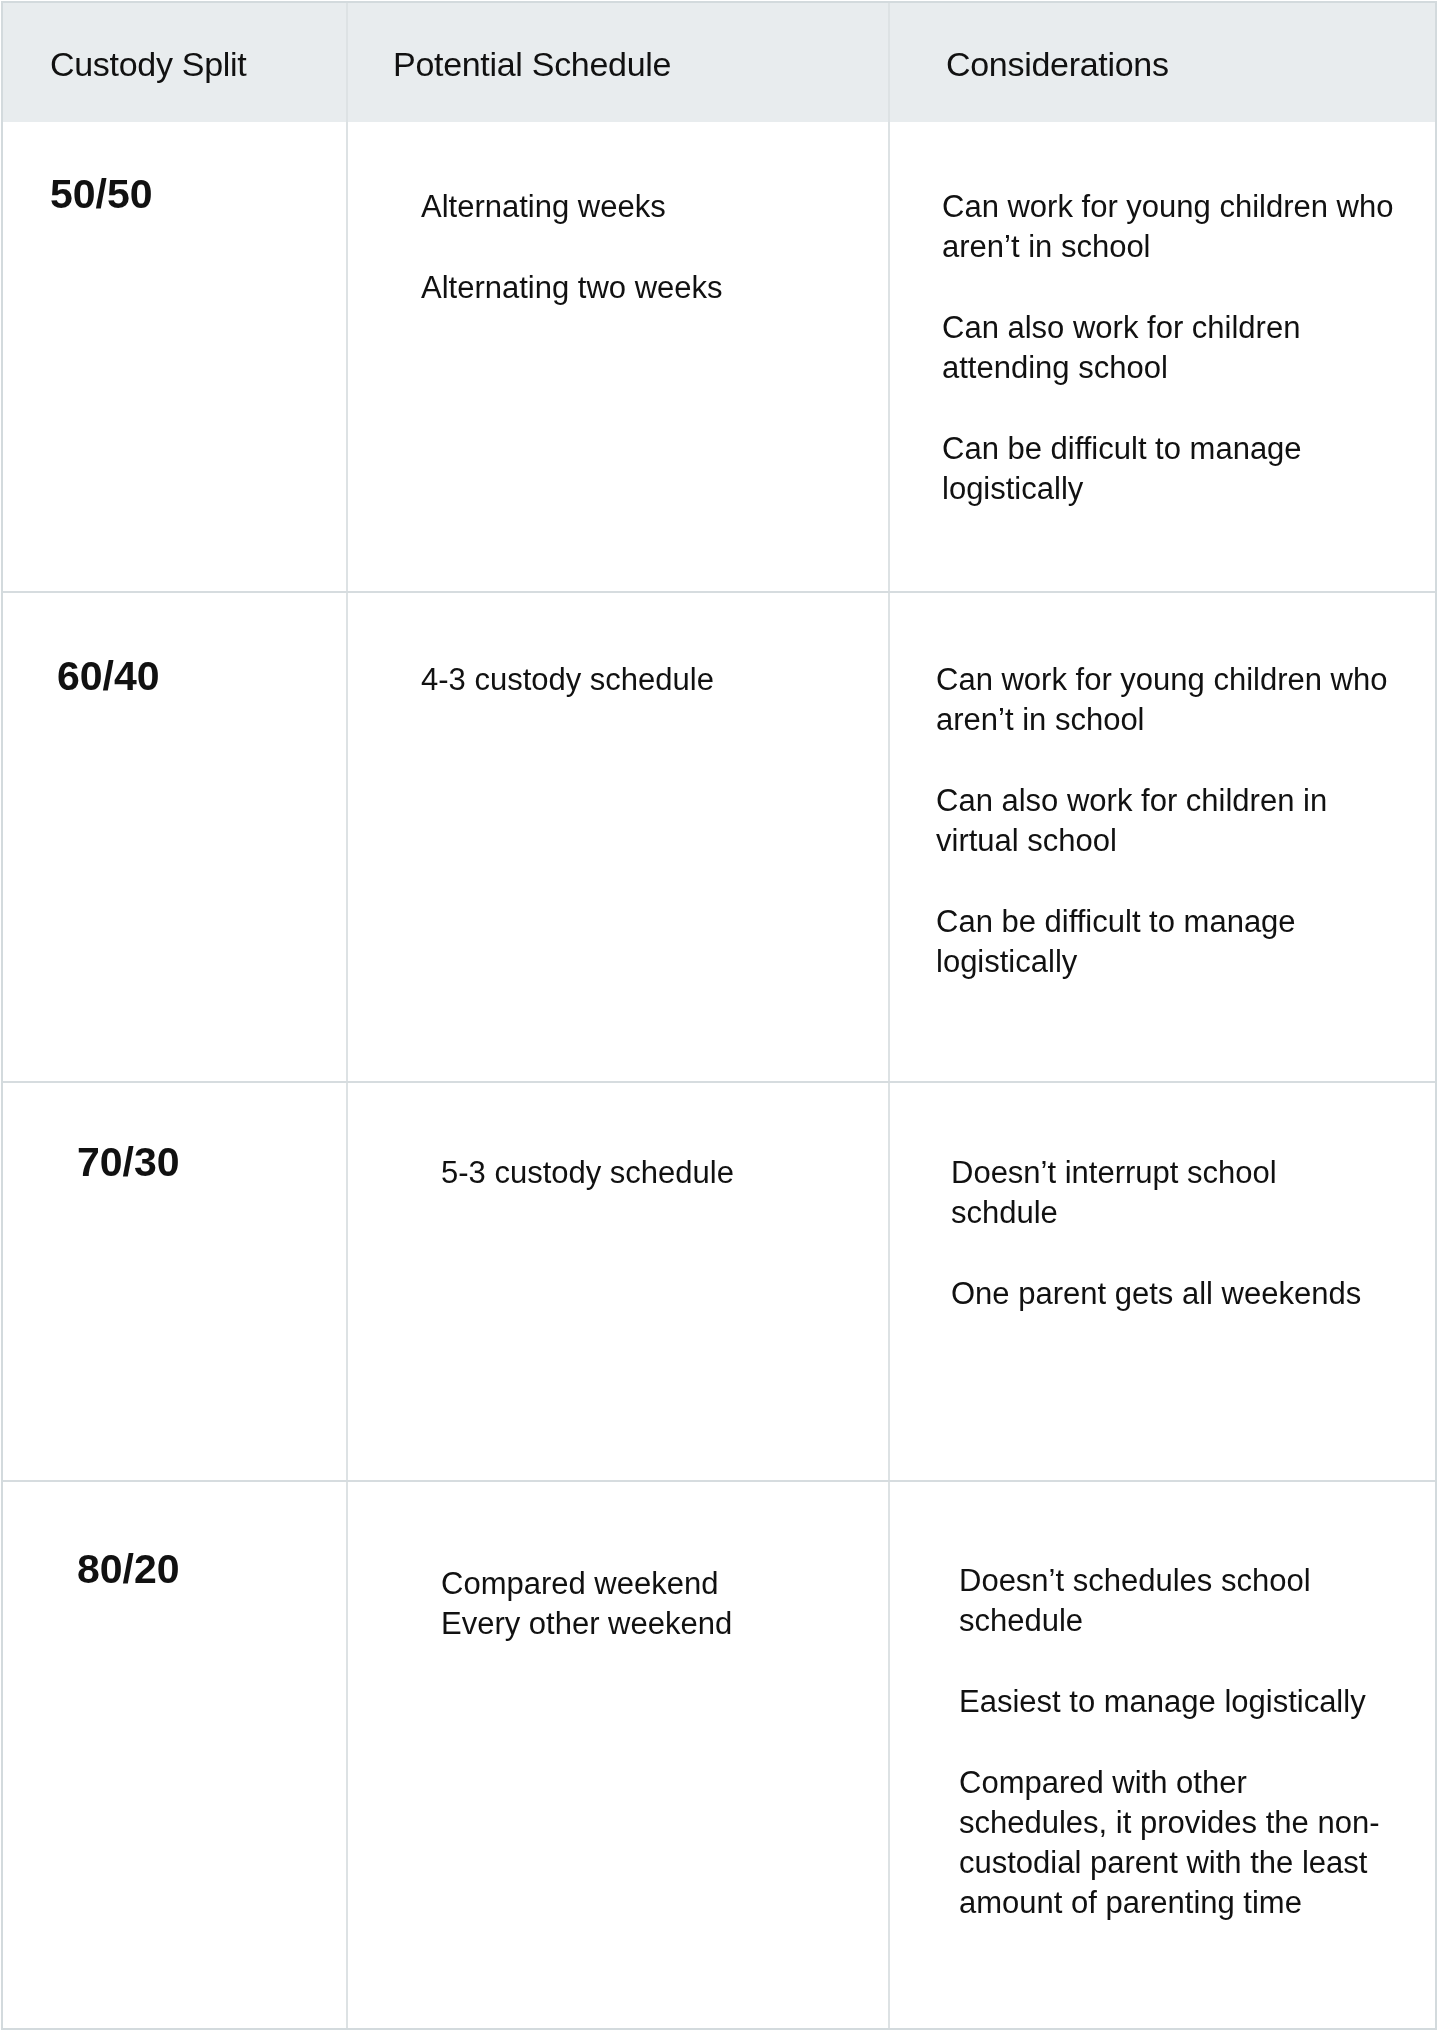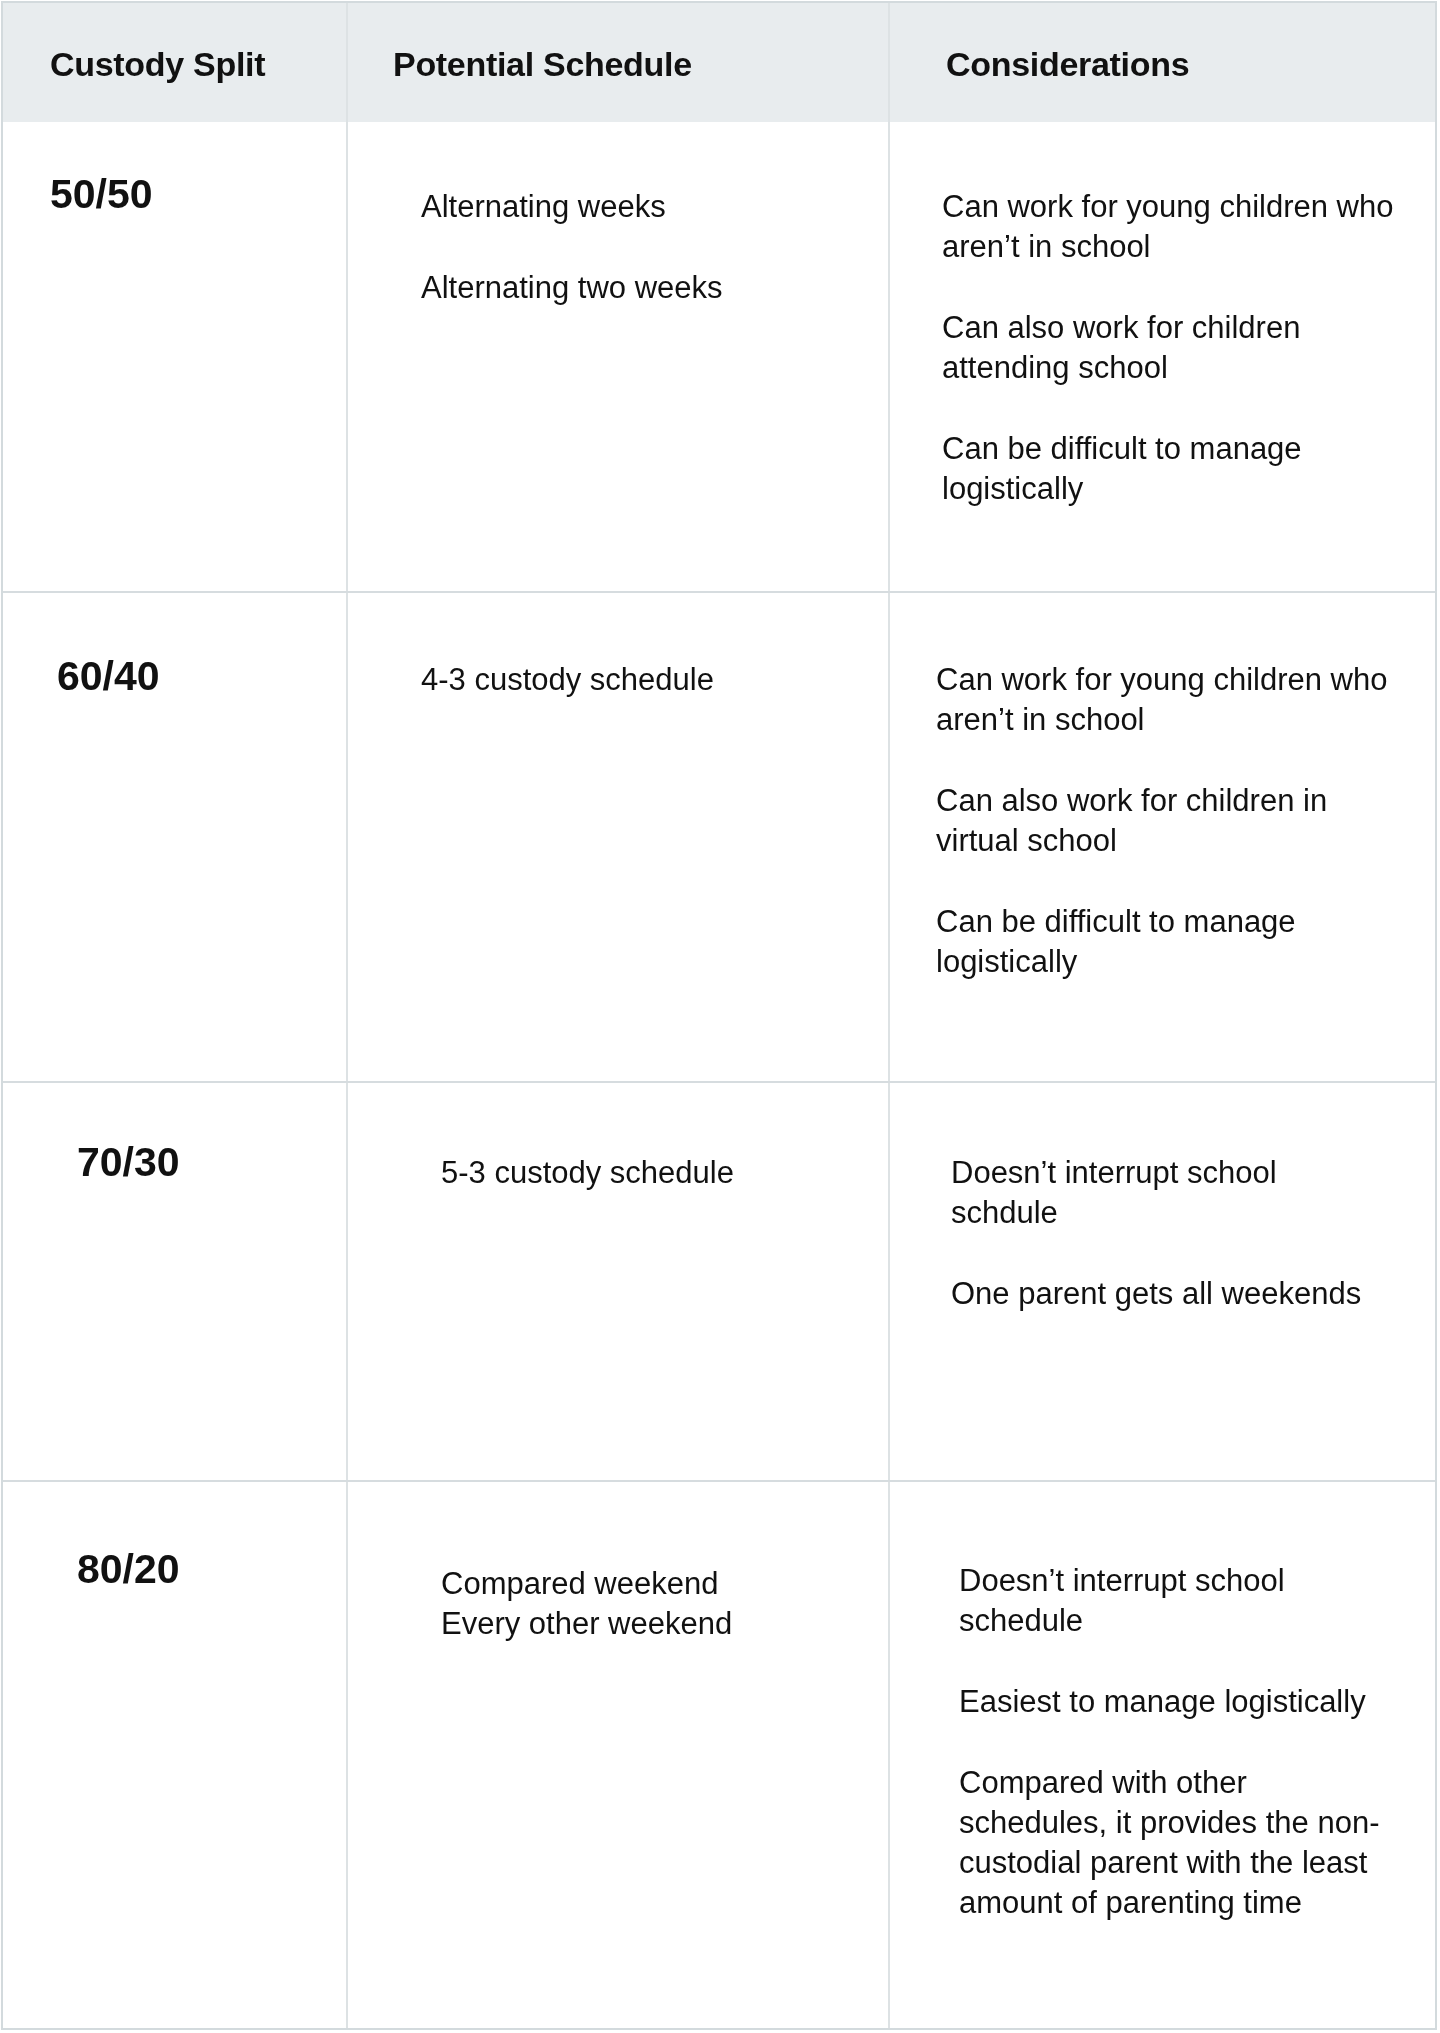--- a/index.html
+++ b/index.html
@@ -3,21 +3,21 @@
 <meta charset="utf-8">
 <style>
   html, body { margin: 0; padding: 0; background: #ffffff; }
   body { width: 1440px; height: 2033px; position: relative; overflow: hidden;
          font-family: "Liberation Sans", sans-serif; color: #111111; }
   .table { position: absolute; left: 1px; top: 1px; width: 1436px; height: 2029px;
            border: 2px solid #d3dadd; box-sizing: border-box; }
   .vline { position: absolute; top: 0; bottom: 0; width: 2px; background: #dde2e4; }
   .hline { position: absolute; left: 0; right: 0; height: 2px; background: #d6dcdf; }
   .header { position: absolute; left: 0; right: 0; top: 0; height: 119px; background: #e8ecee; }
-  .th { position: absolute; top: 42px; font-weight: bold; font-size: 34px; letter-spacing: -0.3px; }
+  .th { position: absolute; top: 42px; font-weight: normal; font-size: 34px; letter-spacing: -0.3px; }
   .split { position: absolute; font-weight: bold; font-size: 41px; }
   .cell { position: absolute; font-size: 31px; line-height: 40px; margin-top: 16px; }
   .cell p { margin: 0 0 41px 0; }
   .cell p:last-child { margin-bottom: 0; }
   .nogap p { margin: 0; }
 </style>
 </head>
 <body>
 
 <div class="table">
@@ -63,17 +63,17 @@
     <p>Doesn’t interrupt school schdule</p>
     <p>One parent gets all weekends</p>
   </div>
 
   <div class="split" style="left:74px; top:1543px">80/20</div>
   <div class="cell nogap" style="left:438px; top:1545px; width:440px">
     <p>Compared weekend</p>
     <p>Every other weekend</p>
   </div>
   <div class="cell" style="left:956px; top:1542px; width:440px">
-    <p>Doesn’t interrupt school schedule</p>
+    <p>Doesn’t schedules school schedule</p>
     <p>Easiest to manage logistically</p>
     <p>Compared with other schedules, it provides the non-custodial parent with the least amount of parenting time</p>
   </div>
 </div>
 
 </body></html>

